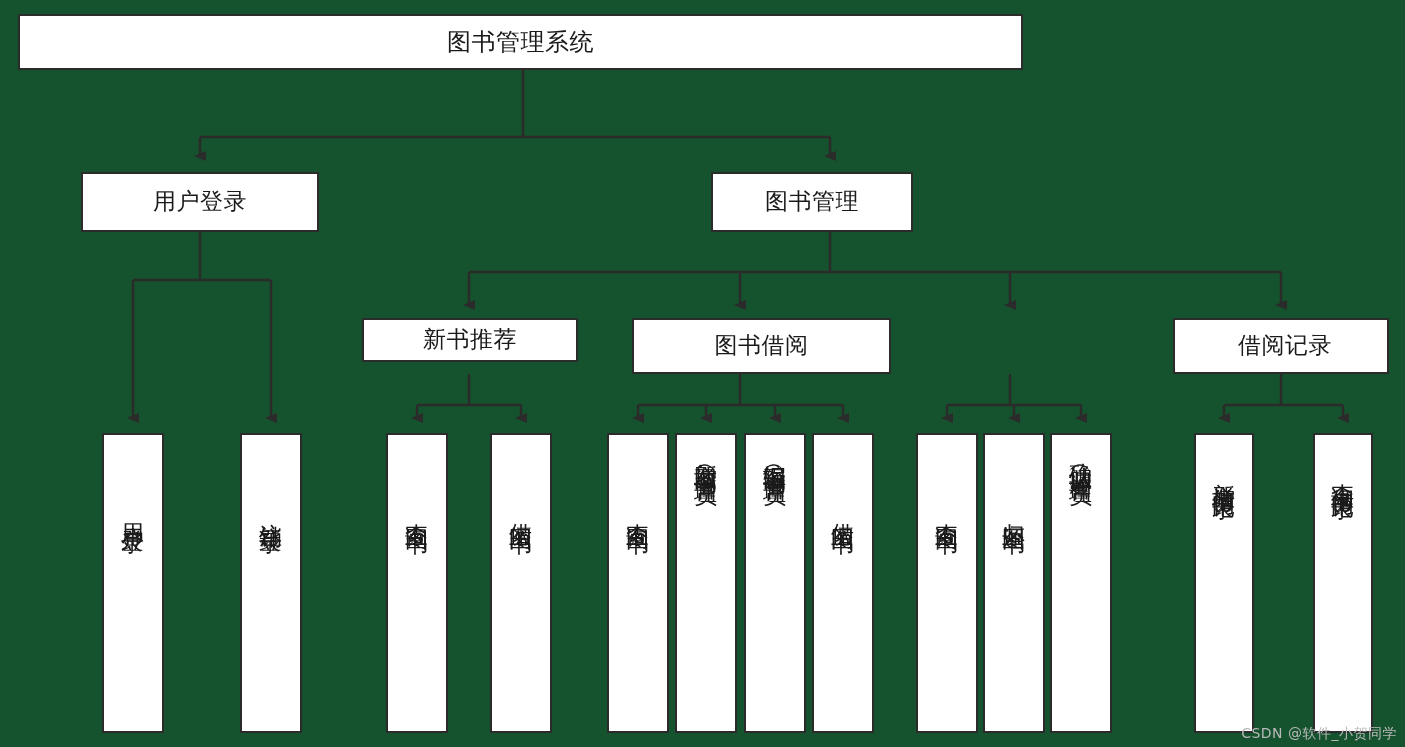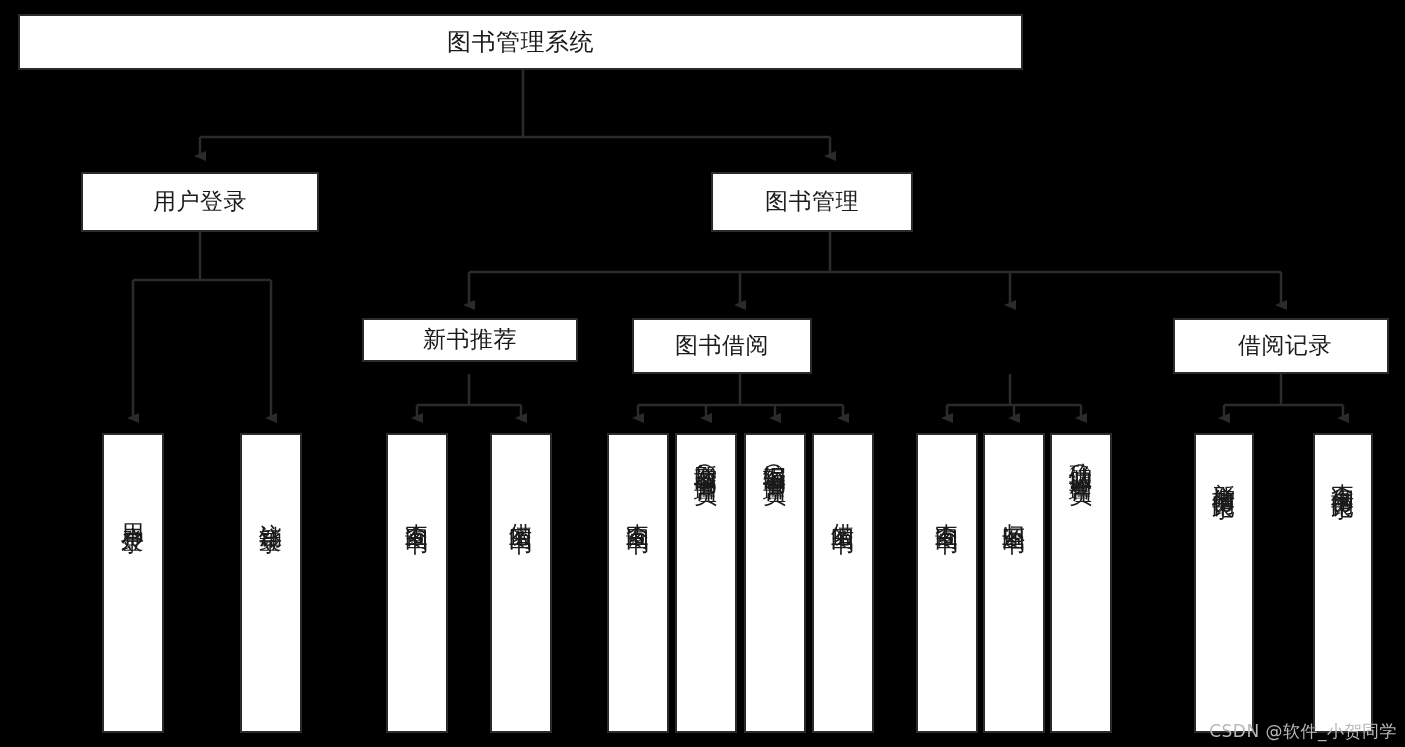--- a/index.html
+++ b/index.html
@@ -7,21 +7,21 @@
     padding: 0;
     background: #ffffff;
   }
   body {
     font-family: "DejaVu Sans", "Liberation Sans", sans-serif;
   }
   #canvas {
     position: relative;
     width: 1405px;
     height: 747px;
-    background: #000000;
+    background: #14532d;
     overflow: hidden;
   }
   svg.edges {
     position: absolute;
     left: 0;
     top: 0;
     width: 1405px;
     height: 747px;
     pointer-events: none;
   }
@@ -55,21 +55,21 @@
     font-size: 23px;
     line-height: 1.05;
     letter-spacing: 3px;
     white-space: nowrap;
   }
   .node.root .lbl { font-size: 24px; }
   .watermark {
     position: absolute;
     right: 8px;
     bottom: 4px;
-    font-size: 17px;
+    font-size: 14px;
     color: #b9b9b9;
     letter-spacing: 0.5px;
     white-space: nowrap;
     user-select: none;
     text-align: right;
   }
 </style>
 </head>
 <body>
 
@@ -132,21 +132,21 @@
   <div class="node horiz" style="left:81px; top:172px; width:238px; height:60px;">
     <span class="lbl">用户登录</span>
   </div>
   <div class="node horiz" style="left:711px; top:172px; width:202px; height:60px;">
     <span class="lbl">图书管理</span>
   </div>
 
   <div class="node horiz" style="left:362px; top:318px; width:216px; height:44px;">
     <span class="lbl">新书推荐</span>
   </div>
-  <div class="node horiz" style="left:632px; top:318px; width:180px; height:56px;align-items:center;">
+  <div class="node horiz" style="left:632px; top:318px; width:259px; height:56px;align-items:center;">
     <span class="lbl">图书借阅</span>
   </div>
   <div class="node horiz" style="left:1173px; top:318px; width:216px; height:56px;padding-left:8px;">
     <span class="lbl">借阅记录</span>
   </div>
 
   <div class="node vert" style="left:102px; top:433px; width:62px; height:300px; padding-top:70px;">
     <span class="lbl">用户登录</span>
   </div>
   <div class="node vert" style="left:240px; top:433px; width:62px; height:300px; padding-top:70px;">

